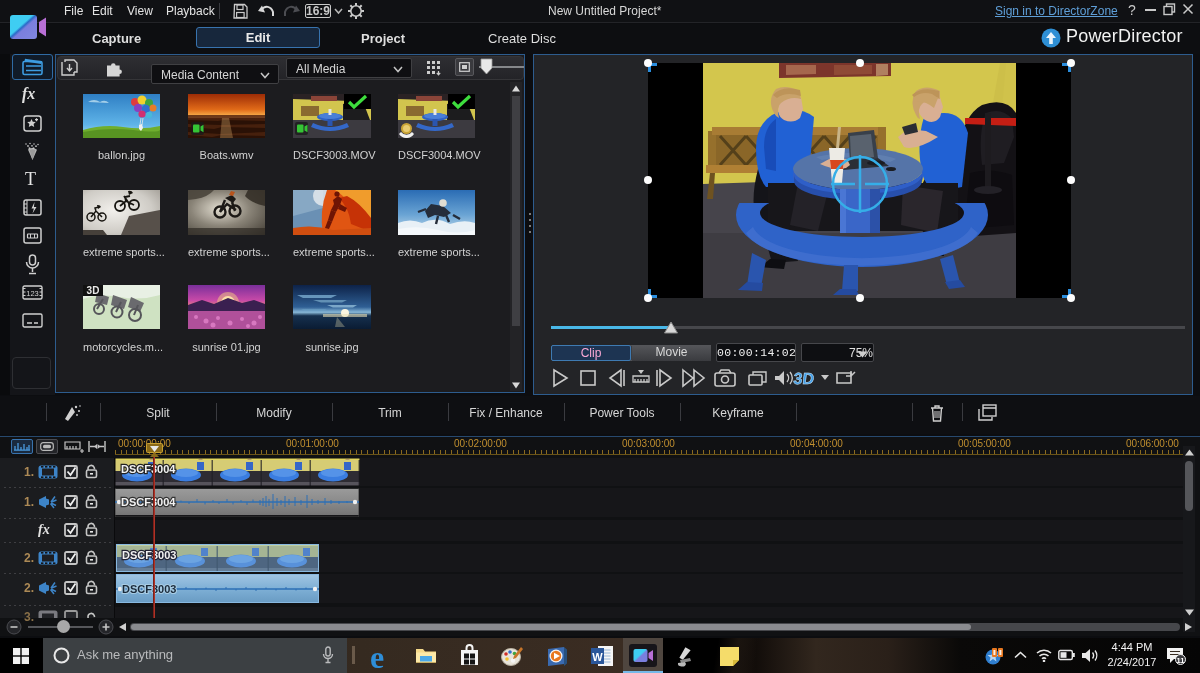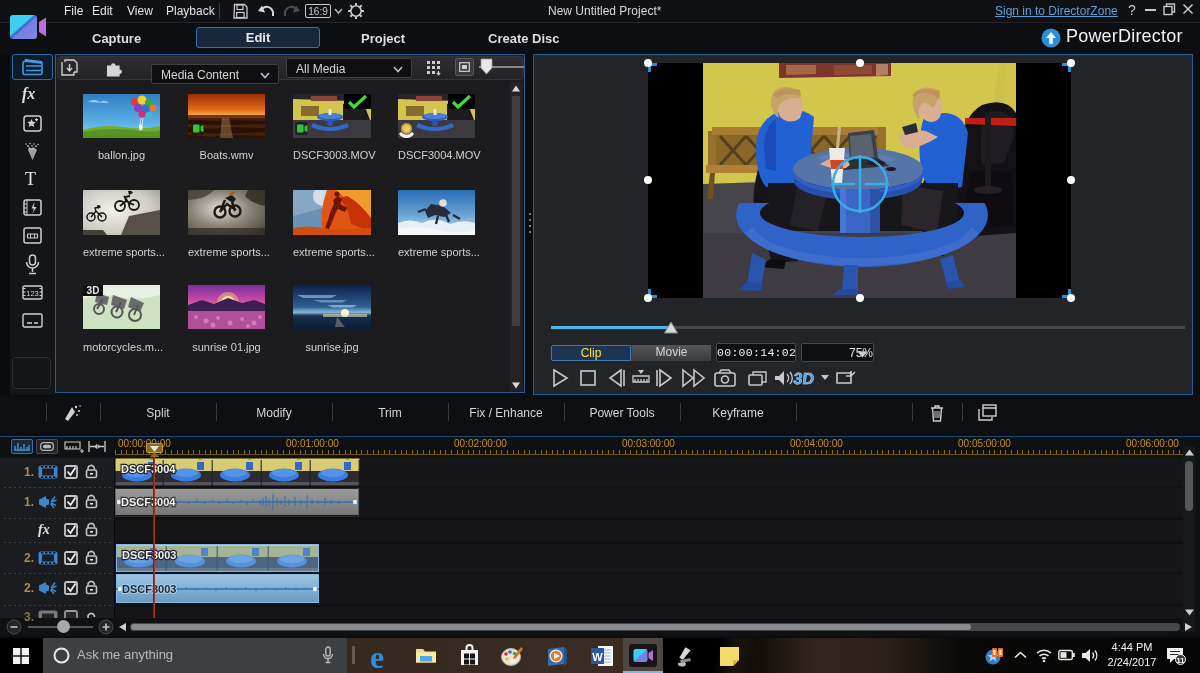--- a/index.html
+++ b/index.html
@@ -28,21 +28,21 @@
     <svg class="abs" style="left:257px;top:4px;" width="20" height="15" viewBox="0 0 20 15">
         <path d="M4 6 C8 1 14 2 16 8 L16 12" fill="none" stroke="#d8d8d8" stroke-width="2"></path>
         <path d="M1 7 L8 8.5 L5 1.5 z" fill="#d8d8d8"></path>
       </svg>
 
     <svg class="abs" style="left:281px;top:4px;" width="20" height="15" viewBox="0 0 20 15">
         <path d="M16 6 C12 1 6 2 4 8 L4 12" fill="none" stroke="#4c4d52" stroke-width="2"></path>
         <path d="M19 7 L12 8.5 L15 1.5 z" fill="#4c4d52"></path>
       </svg>
 
-    <span class="abs" style="left:305px;top:4px;width:26px;height:14px;border:1.5px solid #c9c9c9;border-radius:2px;color:#c9c9c9;font-size:10px;font-weight:normal;text-align:center;line-height:13px;">16:9</span>
+    <span class="abs" style="left:305px;top:4px;width:26px;height:14px;border:1.5px solid #c9c9c9;border-radius:2px;color:#c9c9c9;font-size:12px;font-weight:bold;text-align:center;line-height:13px;">16:9</span>
     <svg class="abs" style="left:334px;top:8px;" width="9" height="7" viewBox="0 0 9 7">
         <path d="M1 1 L4.5 5 L8 1" fill="none" stroke="#b5b5b5" stroke-width="1.5"></path>
       </svg>
 
     <svg class="abs" style="left:347px;top:2px;" width="18" height="18" viewBox="0 0 18 18">
         <g fill="none" stroke="#c9c9c9" stroke-width="1.6">
           <circle cx="9" cy="9" r="5.2"></circle>
           <g stroke-width="2">
             <path d="M9 1v3M9 14v3M1 9h3M14 9h3M3.3 3.3l2.2 2.2M12.5 12.5l2.2 2.2M3.3 14.7l2.2-2.2M12.5 5.5l2.2-2.2"></path>
           </g>
@@ -58,21 +58,21 @@
         <rect x="1" y="3.5" width="8" height="8" fill="#101114" stroke="#c9c9c9" stroke-width="1.4"></rect>
       </svg>
     <svg class="abs" style="left:1182px;top:3px;" width="12" height="12" viewBox="0 0 12 12">
         <path d="M1.5 1.5 L10.5 10.5 M10.5 1.5 L1.5 10.5" stroke="#c9c9c9" stroke-width="1.5"></path>
       </svg>
   </div>
   <div class="abs" id="tabrow" style="left:0;top:24px;width:1200px;height:30px;background:#0d0e11;">
     <span class="abs" style="left:92px;top:7px;font-size:13px;font-weight:bold;color:#dedede;">Capture</span>
     <span class="abs" style="left:196px;top:3px;width:124px;height:21px;background:#17273c;border:1px solid #3873ae;border-radius:3px;color:#eaeaea;font-size:13px;font-weight:bold;text-align:center;line-height:20px;">Edit</span>
     <span class="abs" style="left:361px;top:7px;font-size:13px;font-weight:bold;color:#dedede;">Project</span>
-    <span class="abs" style="left:488px;top:7px;font-size:13px;font-weight:bold;color:#dedede;">Create Disc</span>
+    <span class="abs" style="left:488px;top:7px;font-size:13px;font-weight:normal;color:#dedede;">Create Disc</span>
 
     <svg class="abs" style="left:1041px;top:4px;" width="20" height="20" viewBox="0 0 20 20">
         <circle cx="10" cy="10" r="9.5" fill="#2e8fd5"></circle>
         <path d="M10 4 L15 10 L11.8 10 L11.8 16 L8.2 16 L8.2 10 L5 10 z" fill="#eaf4fc"></path>
       </svg>
     <span class="abs" style="left:1066px;top:2px;font-size:18px;color:#f2f2f2;letter-spacing:0.2px;">PowerDirector</span>
   </div>
   
   <svg class="abs" style="left:9px;top:14px;" width="39" height="26" viewBox="0 0 39 26">
     <defs>
@@ -603,21 +603,21 @@
       </g>
   </svg>
   
   <div class="abs" style="left:551px;top:326px;width:634px;height:3px;background:#46474b;"></div>
   <div class="abs" style="left:551px;top:326px;width:119px;height:3px;background:#49b8e8;"></div>
   <svg class="abs" style="left:663px;top:321px;" width="16" height="13" viewBox="0 0 16 13">
       <path d="M8 1 L14.5 12 H1.5 z" fill="#d8d8d8" stroke="#8a8a8a" stroke-width="1"></path>
     </svg>
   
   <div class="abs" style="left:551px;top:345px;width:160px;height:16px;background:#3c3d41;border:1px solid #505155;border-radius:2px;"></div>
-  <div class="abs" style="left:551px;top:345px;width:80px;height:16px;background:#1d3452;border:1px solid #3e7ab2;border-radius:2px;color:#fde047;font-size:12px;text-align:center;line-height:15px;">Clip</div>
+  <div class="abs" style="left:551px;top:345px;width:80px;height:16px;background:#1d3452;border:1px solid #3e7ab2;border-radius:2px;color:#f9a8d4;font-size:12px;text-align:center;line-height:15px;">Clip</div>
   <div class="abs" style="left:632px;top:345px;width:79px;height:16px;background:linear-gradient(#55565a,#3a3b3f);color:#d8d8d8;font-size:12px;text-align:center;line-height:15px;">Movie</div>
   <div class="abs" style="left:716px;top:343px;width:80px;height:19px;background:#0e0f12;border:1px solid #46474b;border-radius:2px;color:#f0f0f0;font-size:11.5px;text-align:right;line-height:18px;font-family:'Liberation Mono',monospace;letter-spacing:0.3px;">00:00:14:02</div>
   <div class="abs" style="left:801px;top:343px;width:73px;height:19px;background:#0e0f12;border:1px solid #46474b;border-radius:2px;">
     <span class="abs" style="left:11px;top:2px;font-size:12px;color:#e0e0e0;margin-left:36px;">75%</span>
     <svg class="abs" style="left:55px;top:7px;" width="11" height="7" viewBox="0 0 11 7">
         <path d="M0.5 0.5 h10 L5.5 6.5 z" fill="#cfcfcf"></path>
       </svg>
   </div>
   
   <g></g>

